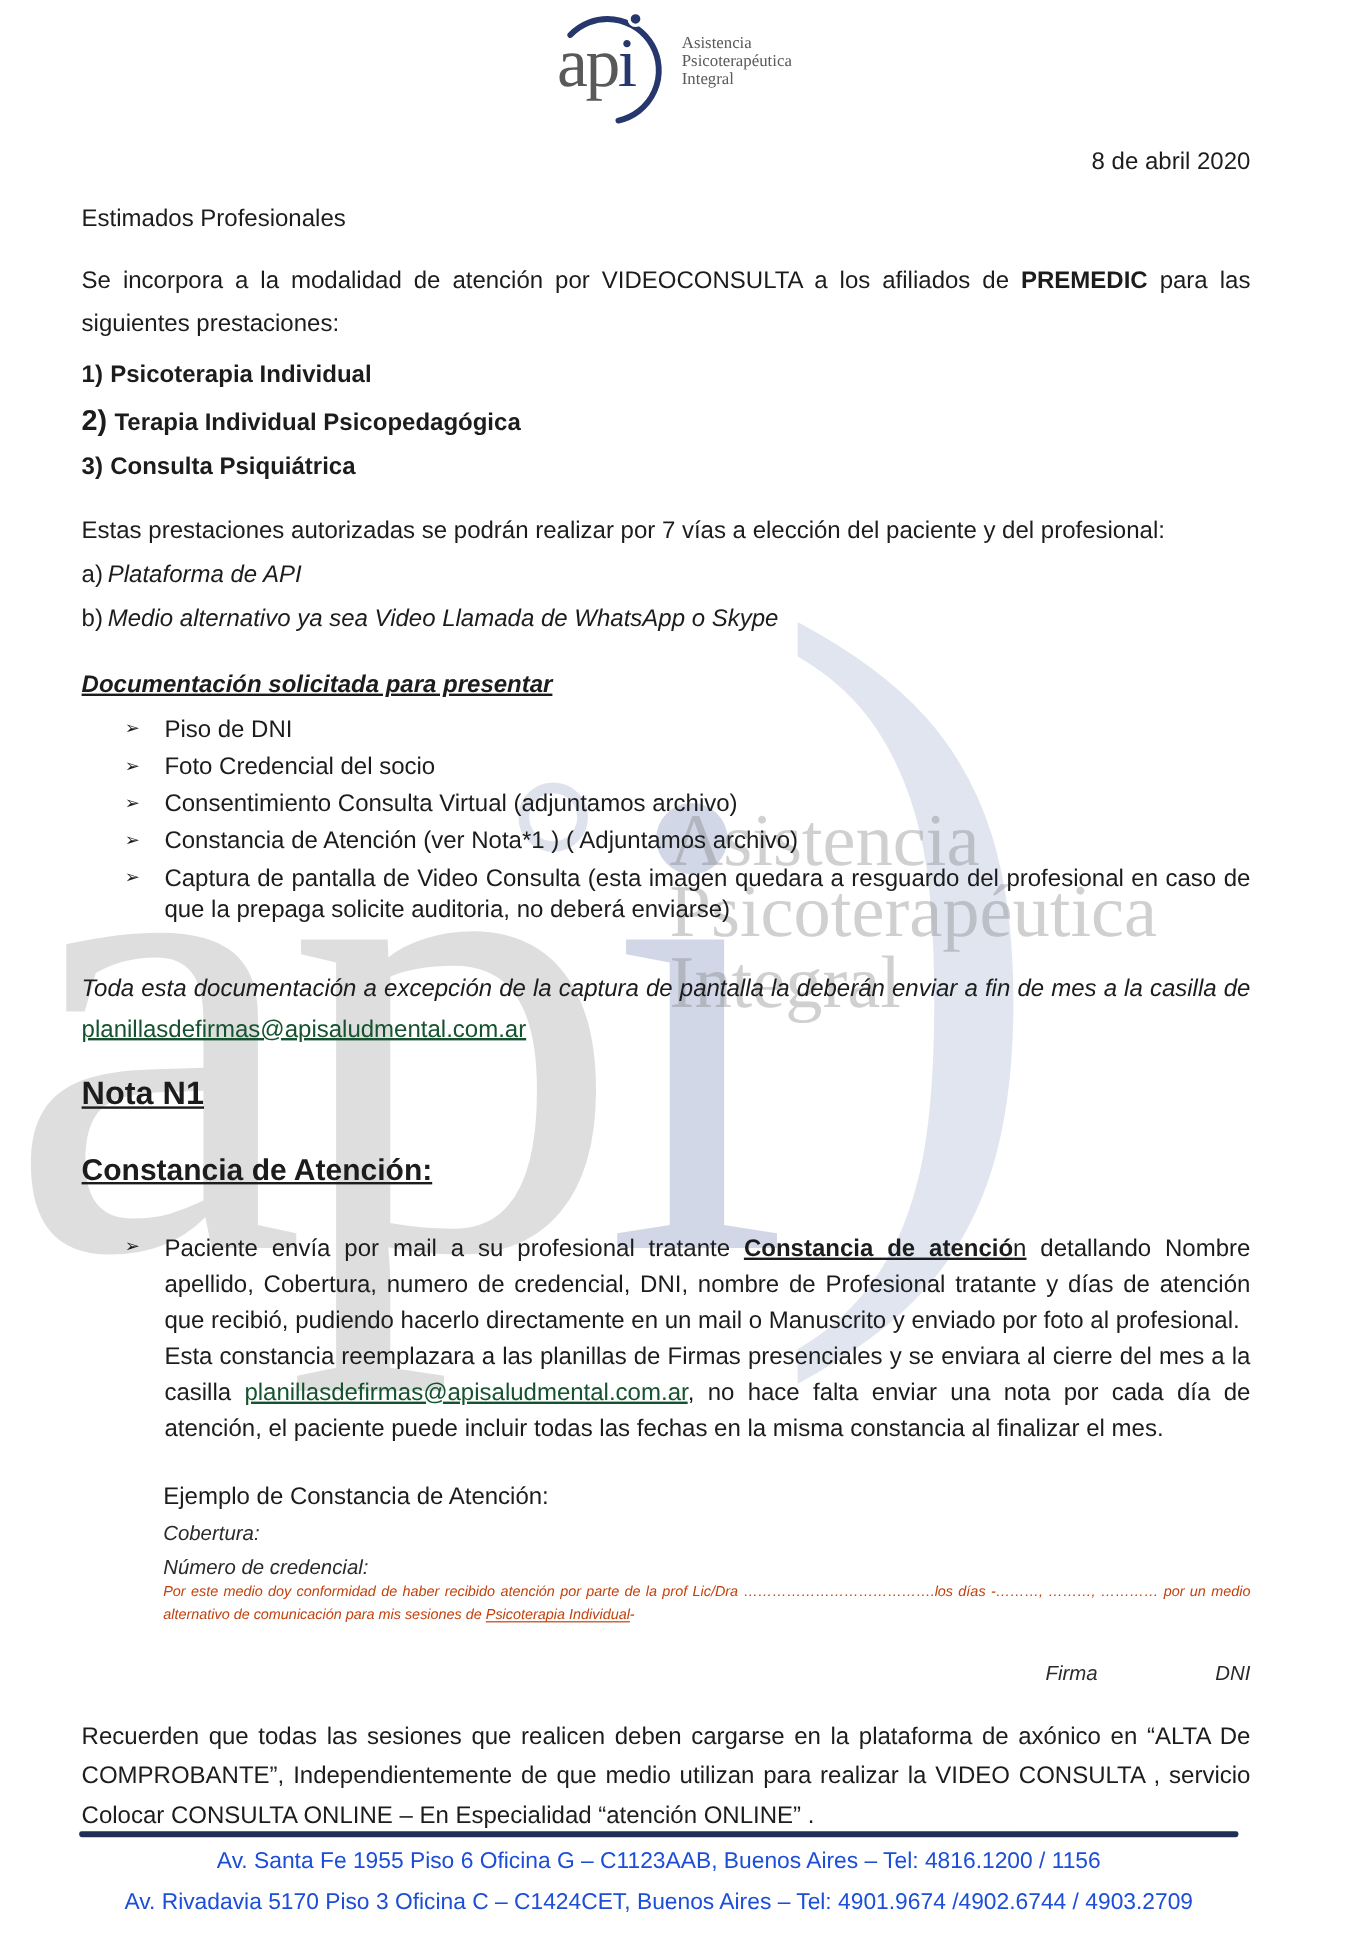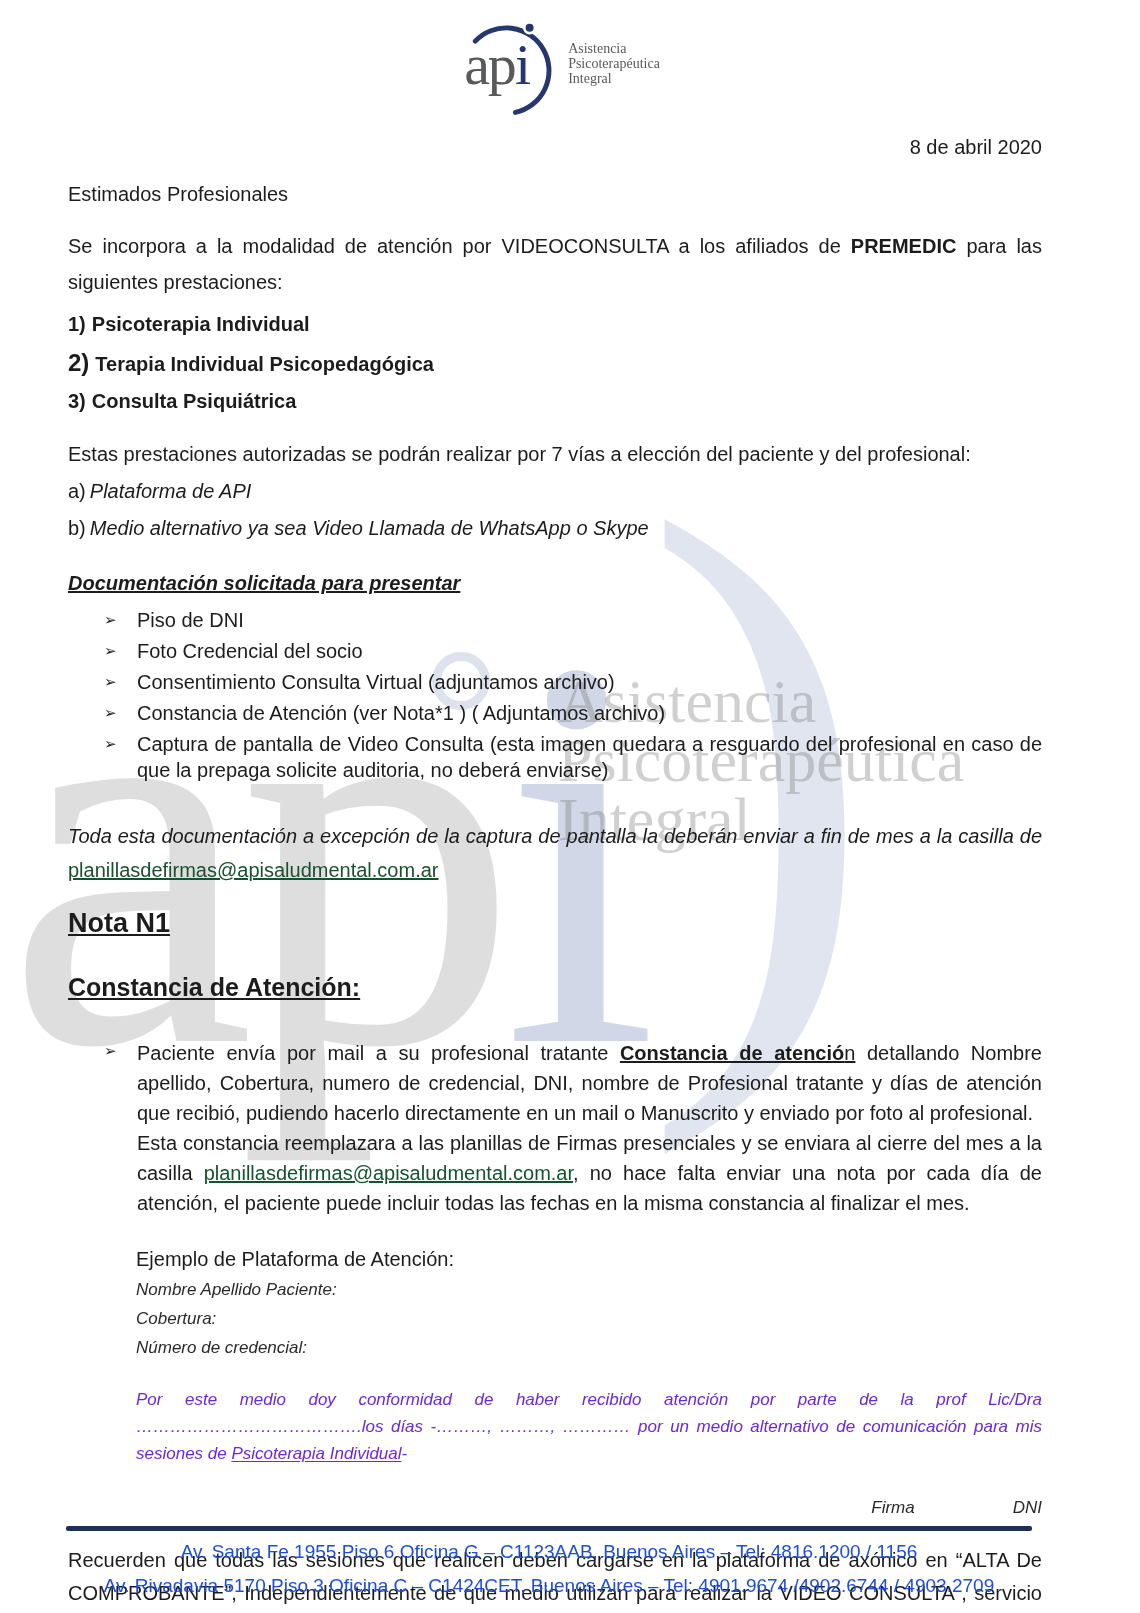--- a/index.html
+++ b/index.html
@@ -27,21 +27,21 @@
   }
   .wm-sidetext{
     position:absolute;left:558px;top:672px;
     font-family:"Liberation Serif", serif;
     font-size:62px;line-height:0.95;color:rgba(120,120,122,0.35);
     white-space:nowrap;
   }
   
   .content{position:relative;z-index:1;padding:0 98px 0 68px;}
   
-  .logo{display:flex;justify-content:center;align-items:flex-start;gap:14px;padding-top:18px;height:100px;}
+  .logo{display:flex;justify-content:center;align-items:flex-start;gap:14px;padding-top:6px;height:100px;}
   .logo-mark{position:relative;width:104px;height:98px;}
   .logo-arc{position:absolute;left:0;top:0;width:104px;height:98px;}
   .logo-letters{
     position:absolute;left:14px;top:18px;
     font-family:"Liberation Serif", serif;font-size:58px;line-height:1;letter-spacing:-2px;
   }
   .logo-ap{color:#58595b;}
   .logo-i{color:#26376e;}
   .logo-sidetext{
     font-family:"Liberation Serif", serif;
@@ -77,22 +77,22 @@
     margin-top:26px;font-size:27px;font-weight:bold;text-decoration:underline;
   }
   .sub-heading{
     margin-top:34px;font-size:25px;font-weight:bold;text-decoration:underline;
   }
   .nota-bullet{margin-top:36px;font-size:20px;}
   .nota-bullet .btext div{text-align:justify;line-height:1.5;}
   .ejemplo-title{margin-top:30px;margin-left:68px;font-size:20px;}
   .field{margin-left:68px;margin-top:9px;font-size:17px;font-style:italic;color:#2a2a2a;}
   .statement{
-    margin-top:28px;margin-left:68px;font-size:17px;font-style:italic;
-    text-align:justify;line-height:1.6;color:#6d28d9;
+    margin-left:68px;font-size:12px;font-style:italic;
+    text-align:justify;line-height:1.6;color:#c2410c;
   }
   .statement u{text-underline-offset:2px;}
   .firma-row{
     margin-top:30px;display:flex;justify-content:flex-end;gap:98px;
     font-size:17px;font-style:italic;color:#2a2a2a;
   }
   .reminder{margin-top:26px;font-size:20px;line-height:1.65;text-align:justify;}
   
   .footer{position:absolute;left:66px;right:108px;top:1526px;z-index:1;}
   .footer-rule{height:5px;background:#1f3057;border-radius:2px;}
@@ -182,23 +182,22 @@
     <div class="sub-heading">Constancia de Atención:</div>
 
     <div class="bullet nota-bullet">
       <span class="glyph">➢</span>
       <div class="btext">
         <div><span>Paciente envía por mail a su profesional tratante </span><u><b>Constancia de atenció</b><span>n</span></u><span> detallando Nombre apellido, Cobertura, numero de credencial, DNI, nombre de Profesional tratante y días de atención que recibió, pudiendo hacerlo directamente en un mail o Manuscrito y enviado por foto al profesional.</span></div>
         <div><span>Esta constancia reemplazara a las planillas de Firmas presenciales y se enviara al cierre del mes a la casilla </span><a class="link">planillasdefirmas@apisaludmental.com.ar</a><span>, no hace falta enviar una nota por cada día de atención, el paciente puede incluir todas las fechas en la misma constancia al finalizar el mes.</span></div>
       </div>
     </div>
 
-    <div class="ejemplo-title">Ejemplo de Plataforma de Atención:</div>
-
-    <div class="field">Nombre Apellido Paciente:</div>
+    <div class="ejemplo-title">Ejemplo de Constancia de Atención:</div>
+
     <div class="field">Cobertura:</div>
     <div class="field">Número de credencial:</div>
 
     <div class="statement"><span>Por este medio doy conformidad de haber recibido atención por parte de la prof  Lic/Dra ………………………………….los días -………, ………, ………… por un medio alternativo de comunicación para mis sesiones de </span><u>Psicoterapia Individual</u><span>-</span></div>
 
     <div class="firma-row">
       <span>Firma</span>
       <span>DNI</span>
     </div>
 

